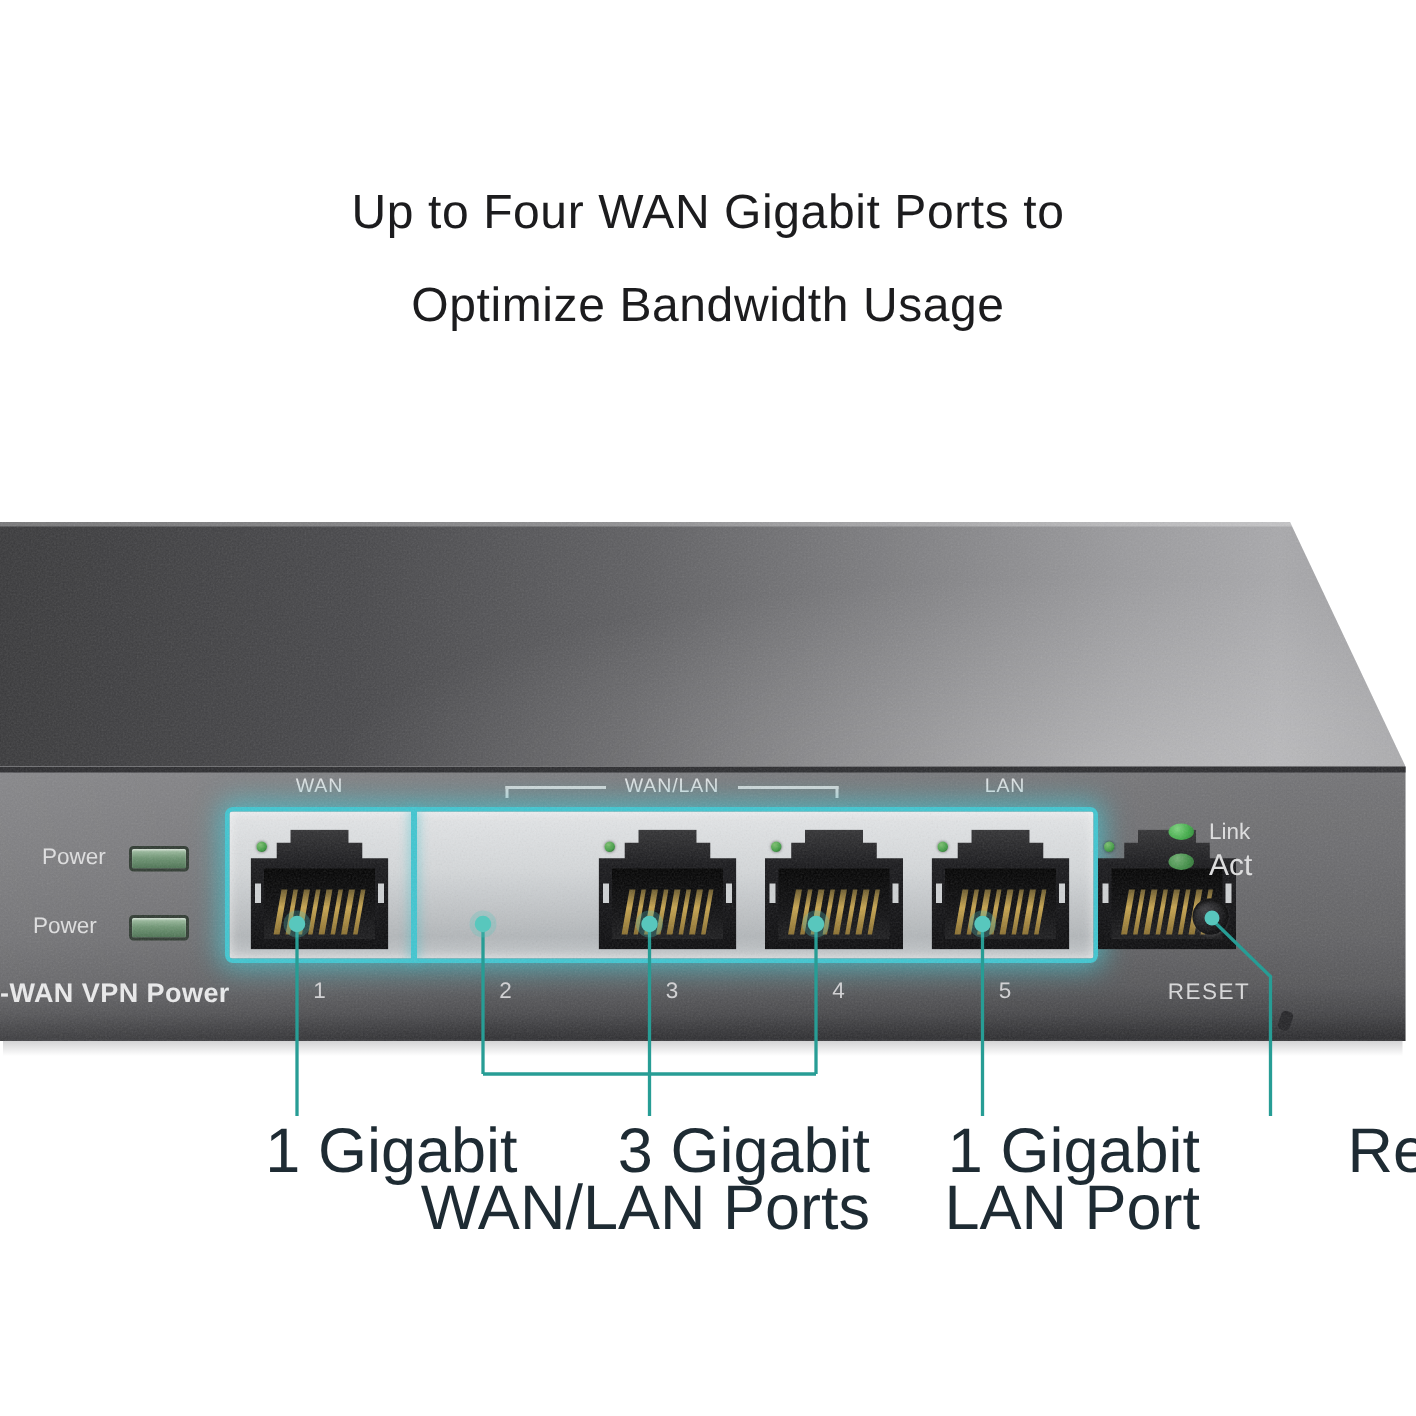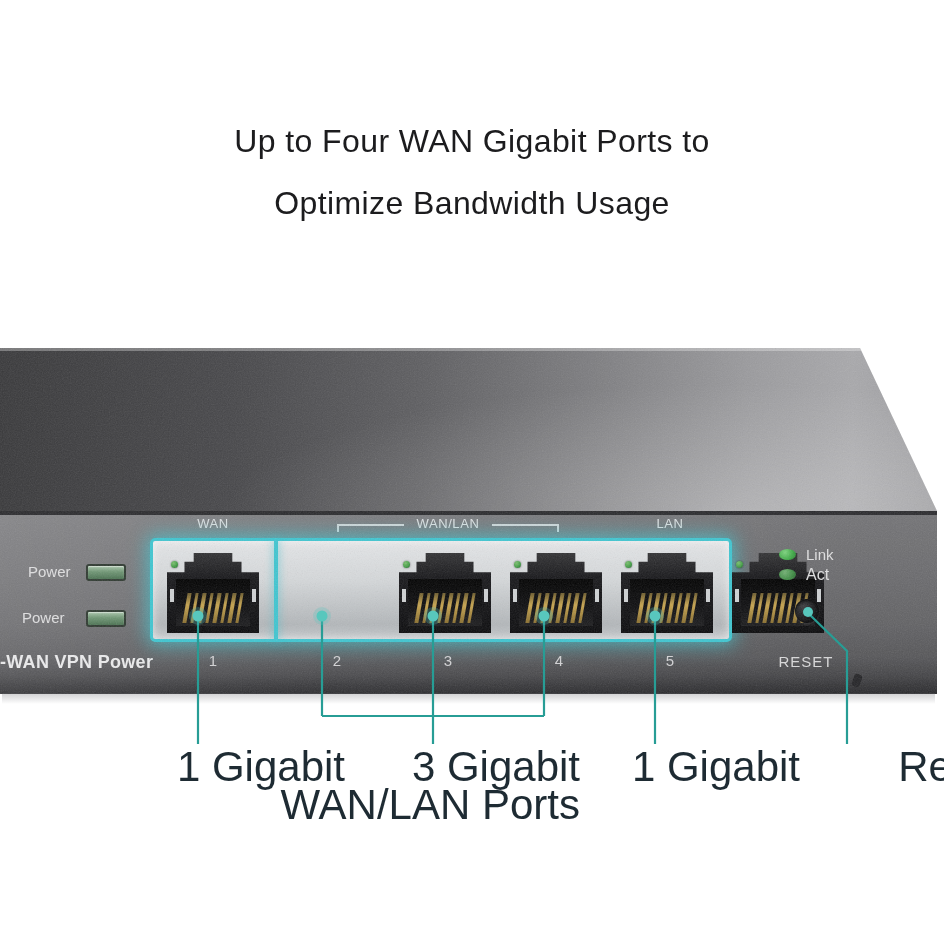--- a/index.html
+++ b/index.html
@@ -121,21 +121,21 @@
     font-size:15px; color:#d3d3d5;
   }
 
   .oval-led {
     position:absolute; width:17px; height:11px; border-radius:50%;
     background:radial-gradient(circle at 35% 30%, #7ed47f, #3da945 60%, #2c7d33);
   }
   .led-link { left:779px; top:38px; }
   .led-act  { left:779px; top:58px; filter:brightness(0.85) saturate(0.85); }
   .lbl-link { left:806px; top:35px; font-size:15px; }
-  .lbl-act  { left:806px; top:55px; font-size:16px; }
+  .lbl-act  { left:806px; top:55px; font-size:20px; }
 
   .reset-btn {
     position:absolute; left:795px; top:88px; width:24px; height:24px; border-radius:50%;
     background:radial-gradient(circle at 35% 30%, #3c3c3f, #0b0b0d 70%);
     box-shadow:0 1px 2px rgba(255,255,255,0.15), inset 0 2px 3px rgba(0,0,0,0.9);
   }
   .lbl-reset {
     position:absolute; left:766px; top:142px; width:80px; text-align:center;
     font-size:15px; letter-spacing:1px; color:#dadadb;
   }
@@ -330,18 +330,19 @@
 
   <div class="callout c1">
     <div>1 Gigabit</div>
   </div>
   <div class="callout c2">
     <div>3 Gigabit</div>
     <div>WAN/LAN Ports</div>
   </div>
   <div class="callout c3">
     <div>1 Gigabit</div>
+    <div>LAN Port</div>
   </div>
   <div class="callout c4">
     <div>Reset</div>
   </div>
 
 </div>
 
 </body></html>

